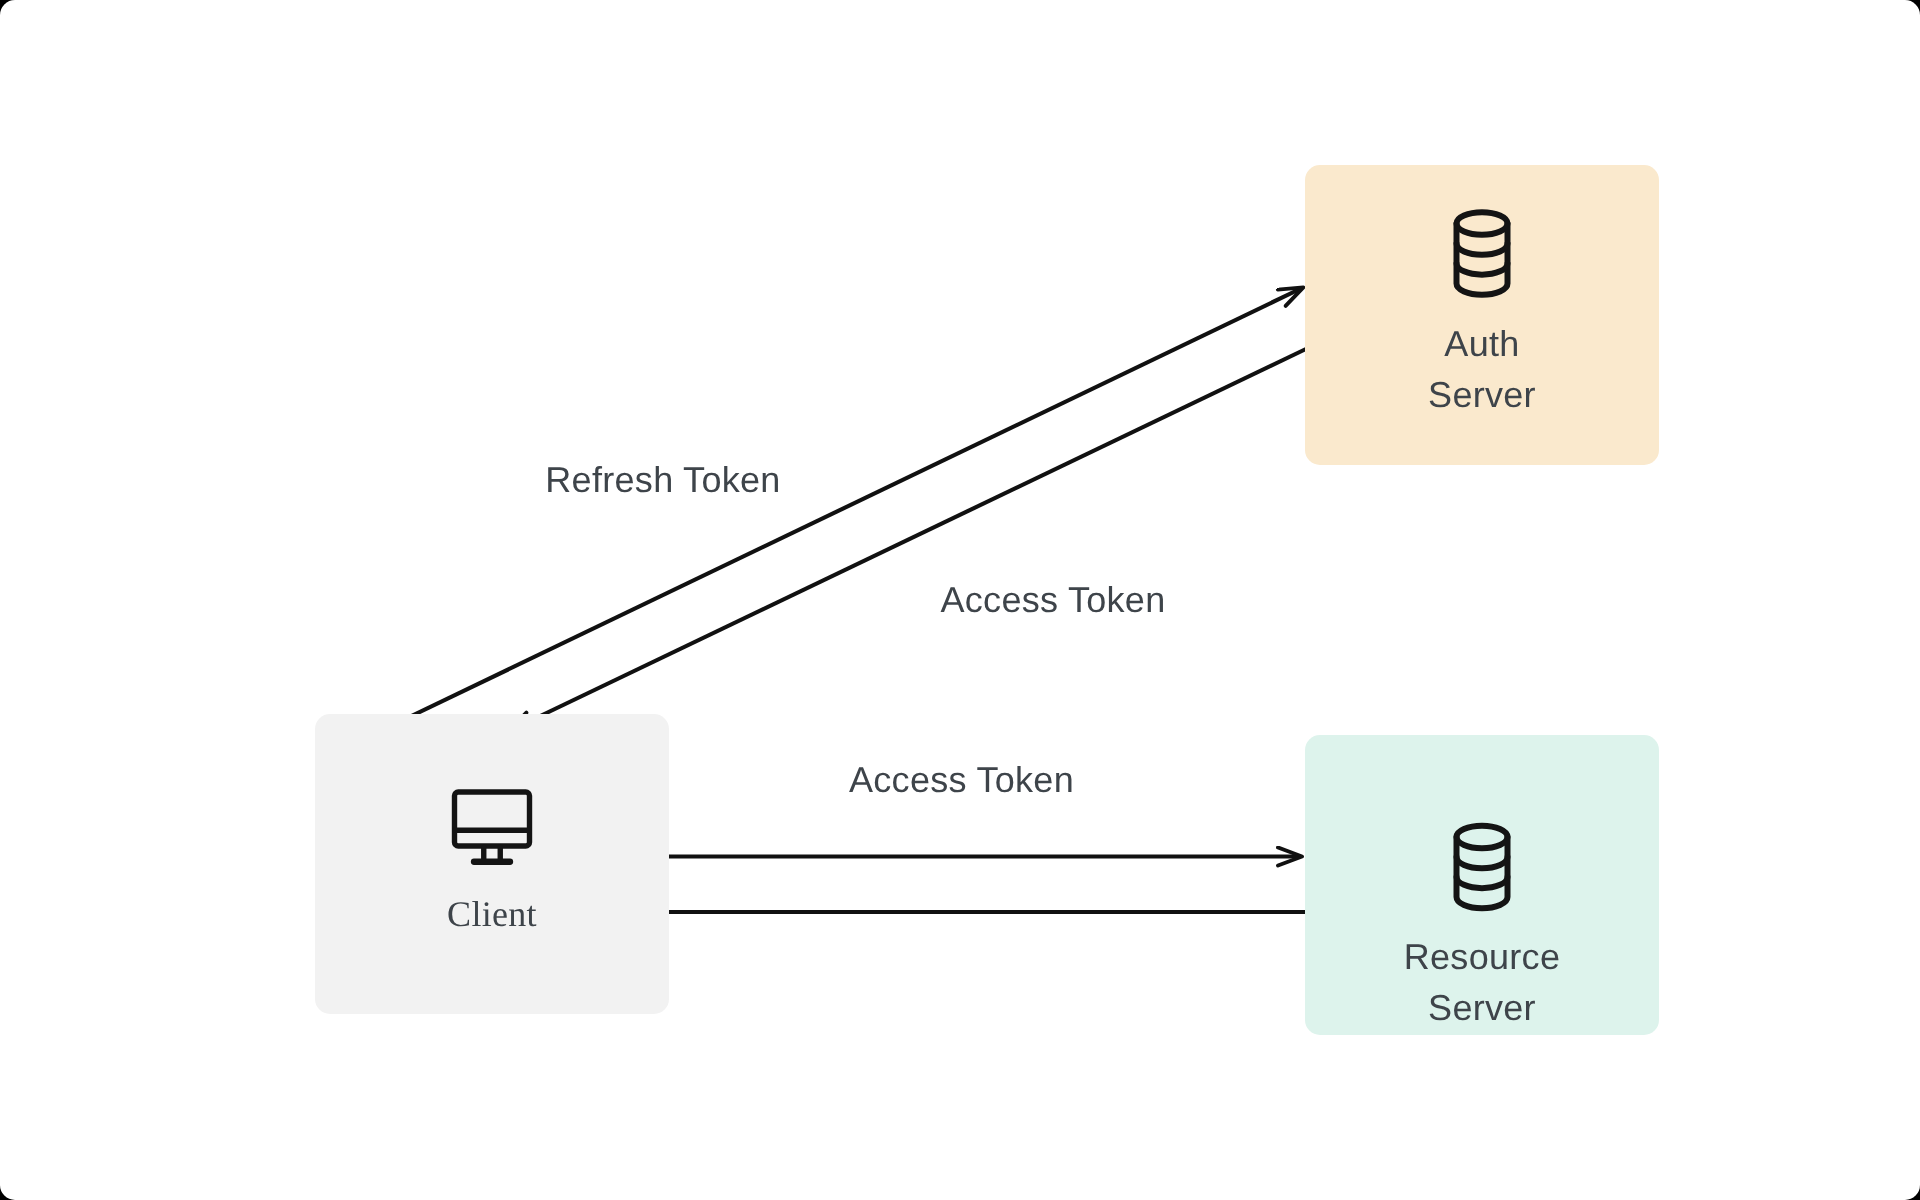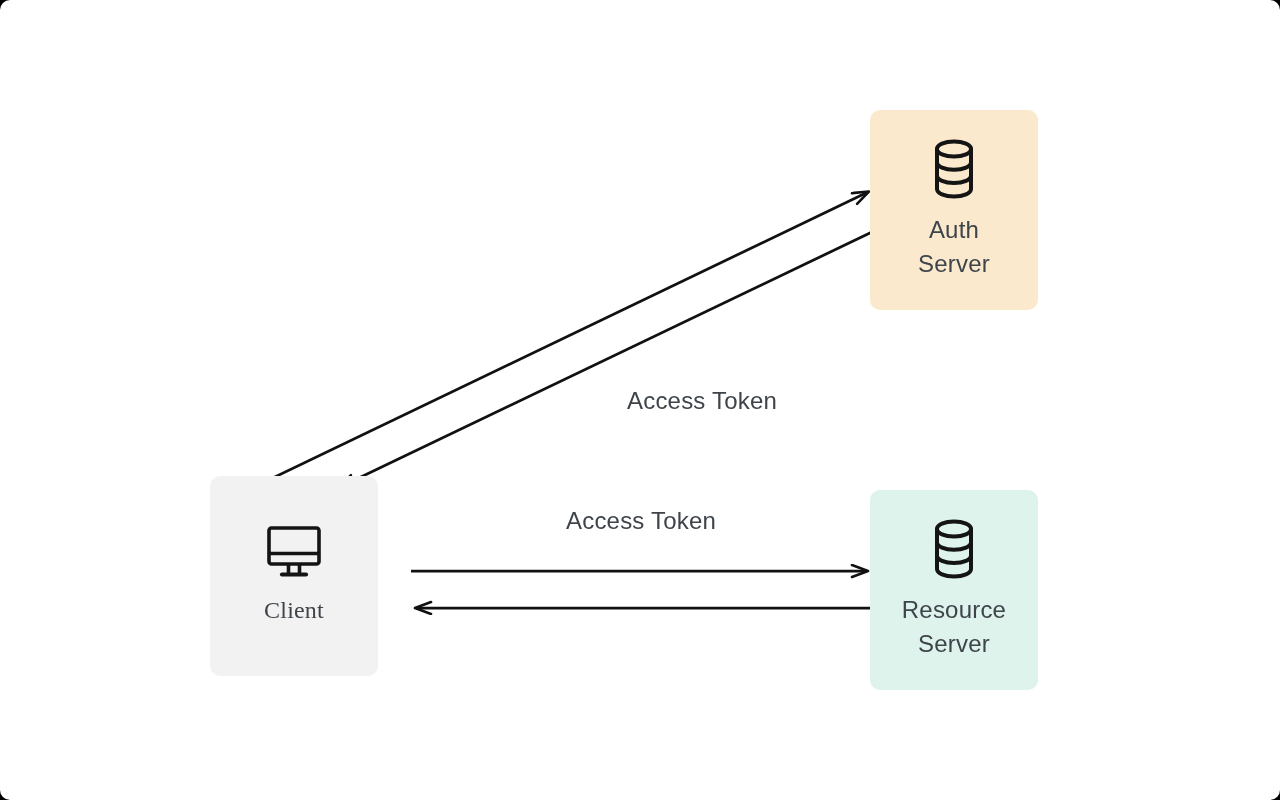--- a/index.html
+++ b/index.html
@@ -18,31 +18,31 @@
   }
   .arrows {
     position: absolute;
     left: 0; top: 0;
     width: 1280px;
     height: 800px;
     pointer-events: none;
   }
   .node {
     position: absolute;
-    width: 168px;
+    width: 236px;
     height: 200px;
     border-radius: 10px;
     display: flex;
     flex-direction: column;
     align-items: center;
     justify-content: center;
     gap: 14px;
   }
   .node-auth     { left: 870px; top: 110px; background: #FAE9CD; }
-  .node-resource { left: 870px; top: 490px; background: #DDF3EC; }
+  .node-resource { left: 870px; top: 490px; background: #DDF3EC; justify-content: flex-end; }
   .node-client   { left: 210px; top: 476px; background: #F2F2F2; font-family: Liberation Serif, serif; }
   .node .icon {
     display: block;
     line-height: 0;
   }
   .node-label {
     text-align: center;
     font-size: 24px;
     line-height: 34px;
     color: #3E444A;
@@ -116,16 +116,17 @@
         <line x1="22.5" y1="40" x2="22.5" y2="48"></line>
         <line x1="33.5" y1="40" x2="33.5" y2="48"></line>
         <line x1="16" y1="49.5" x2="40" y2="49.5" stroke-width="4.2"></line>
       </svg>
     </span>
     <div class="node-label">
       <div>Client</div>
     </div>
   </div>
 
+  <div class="edge-label el-refresh">Refresh Token</div>
   <div class="edge-label el-access-up">Access Token</div>
   <div class="edge-label el-access-md">Access Token</div>
 
 </div>
 
 </body></html>

